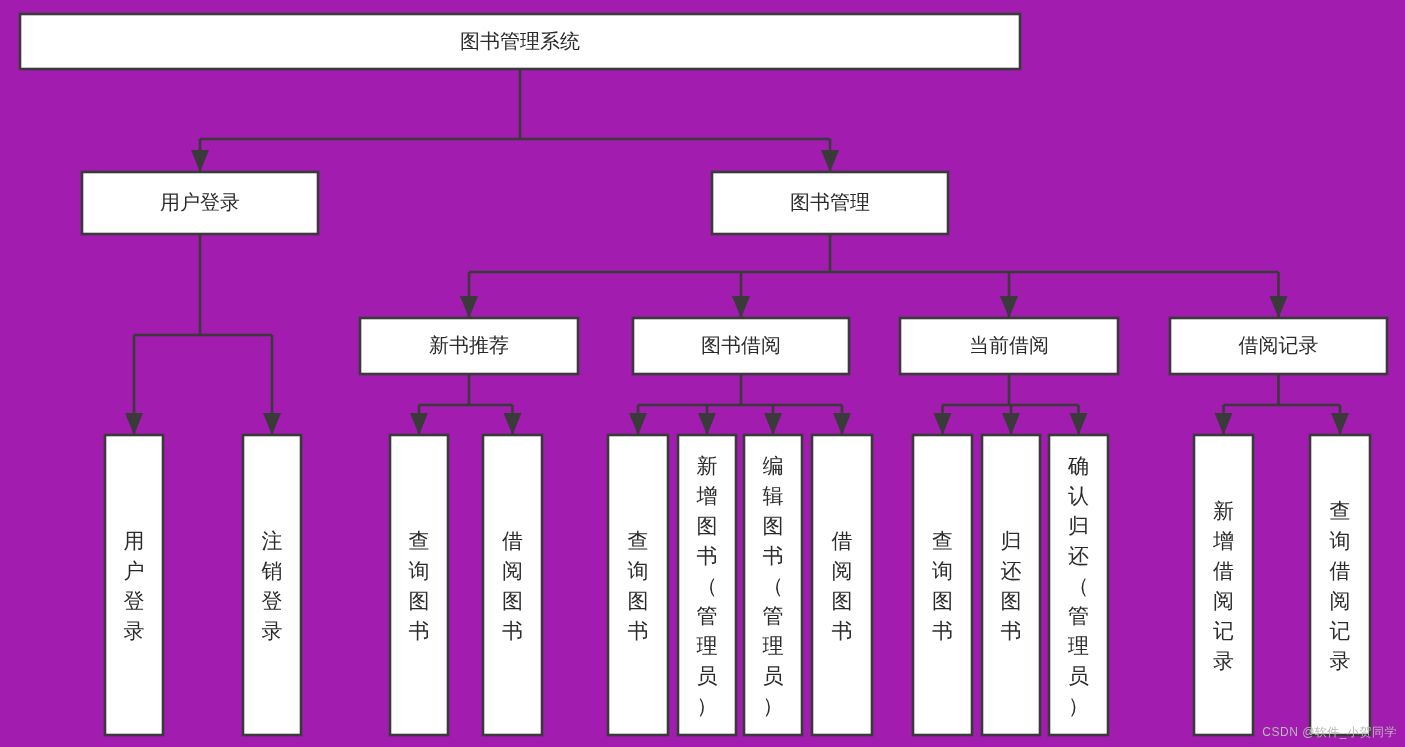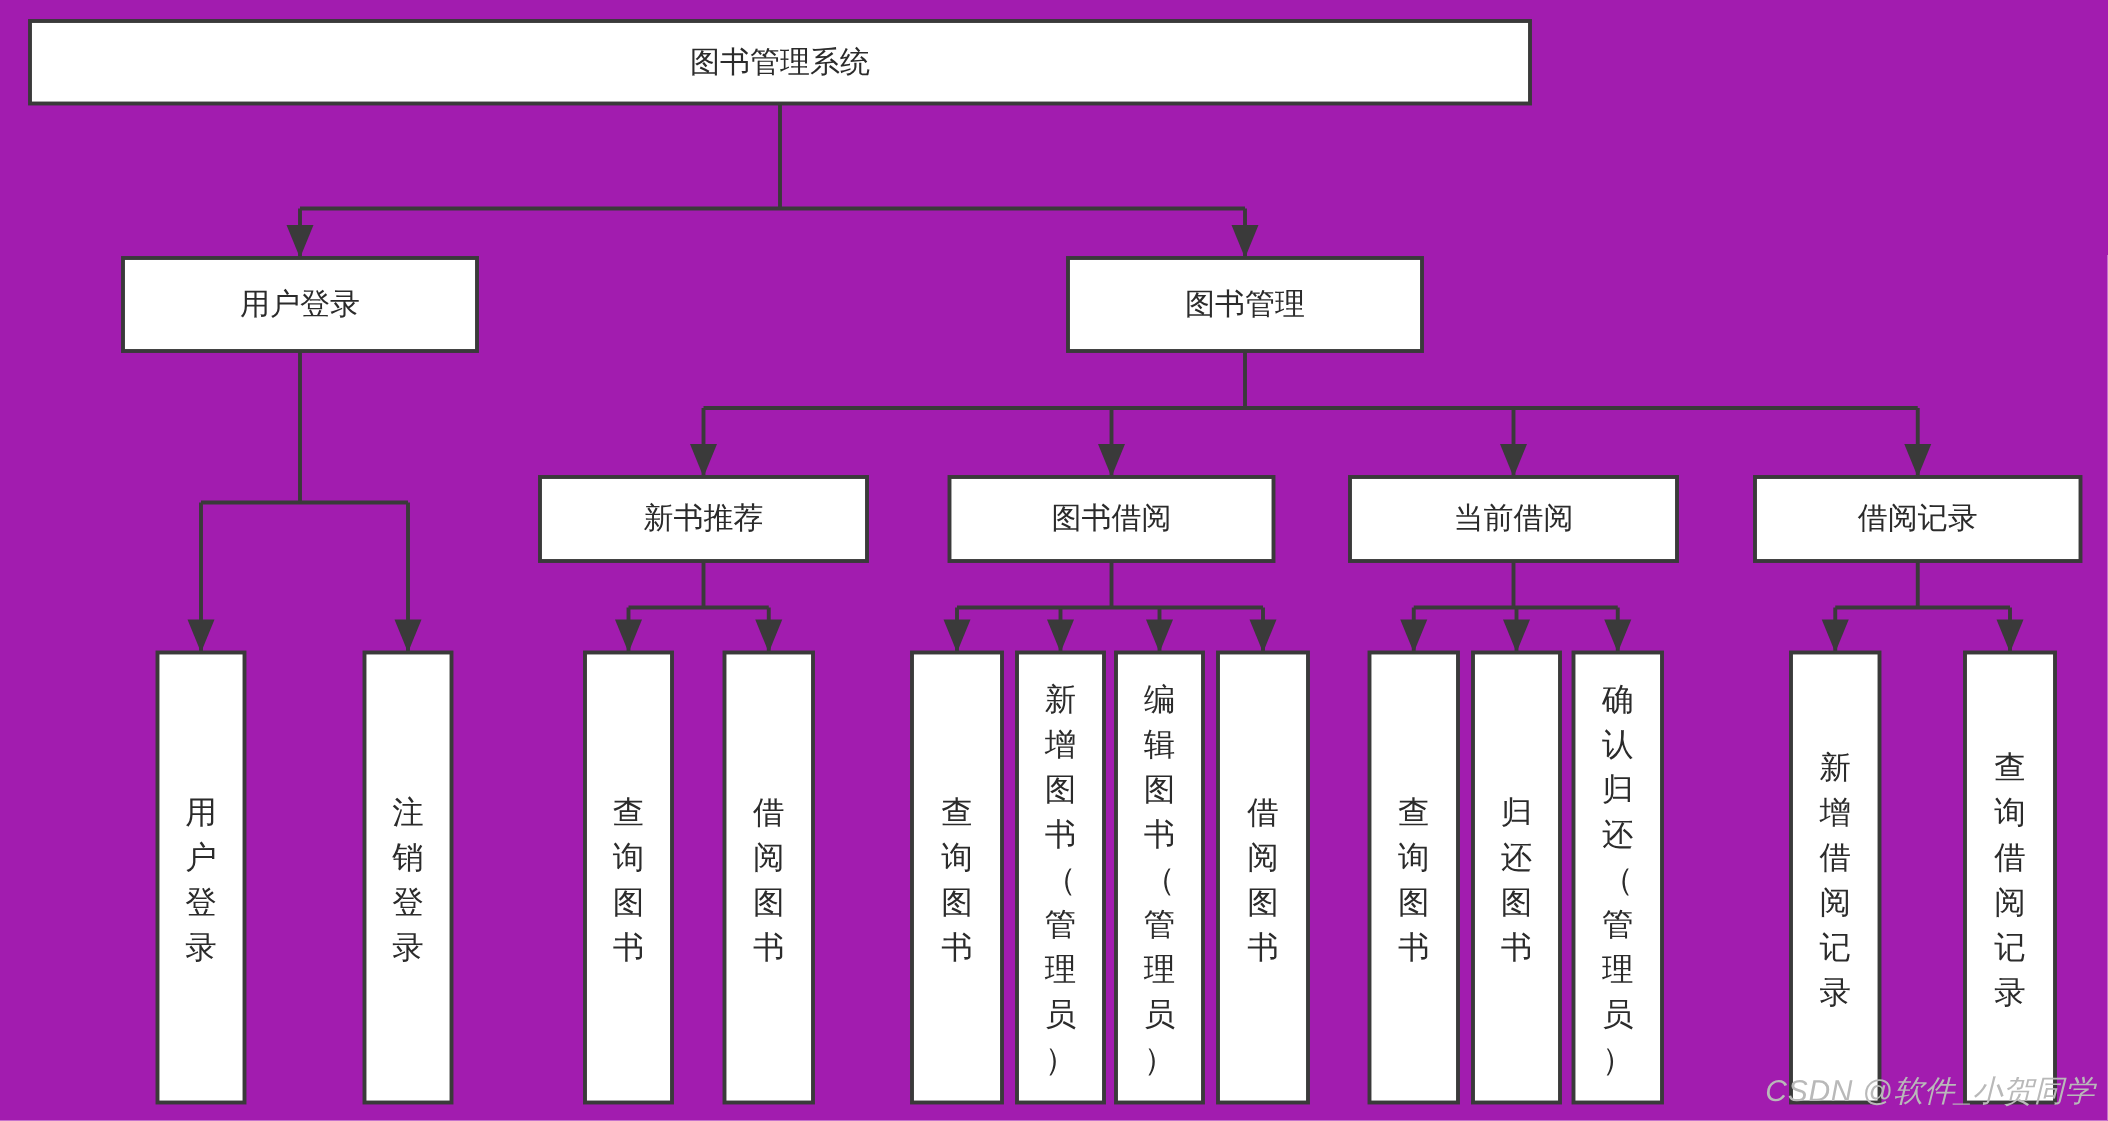--- a/index.html
+++ b/index.html
@@ -53,26 +53,25 @@
     font-family: "Liberation Sans", "DejaVu Sans", sans-serif;
     fill: #2b2b2b;
     font-size: 21px;
     text-anchor: middle;
   }
   .watermark {
     position: absolute;
     right: 8px;
     bottom: 6px;
     font-family: "Liberation Sans", "DejaVu Sans", sans-serif;
-    font-size: 20px;
+    font-size: 12px;
     color: #b9b9b9;
     letter-spacing: 0.5px;
     white-space: nowrap;
     pointer-events: none;
-    font-style: italic;
   }
 </style>
 </head>
 <body>
 
 <div id="diagram-root">
 
   <svg class="diagram" viewBox="0 0 1405 747" xmlns="http://www.w3.org/2000/svg">
 
     <g id="connectors">

